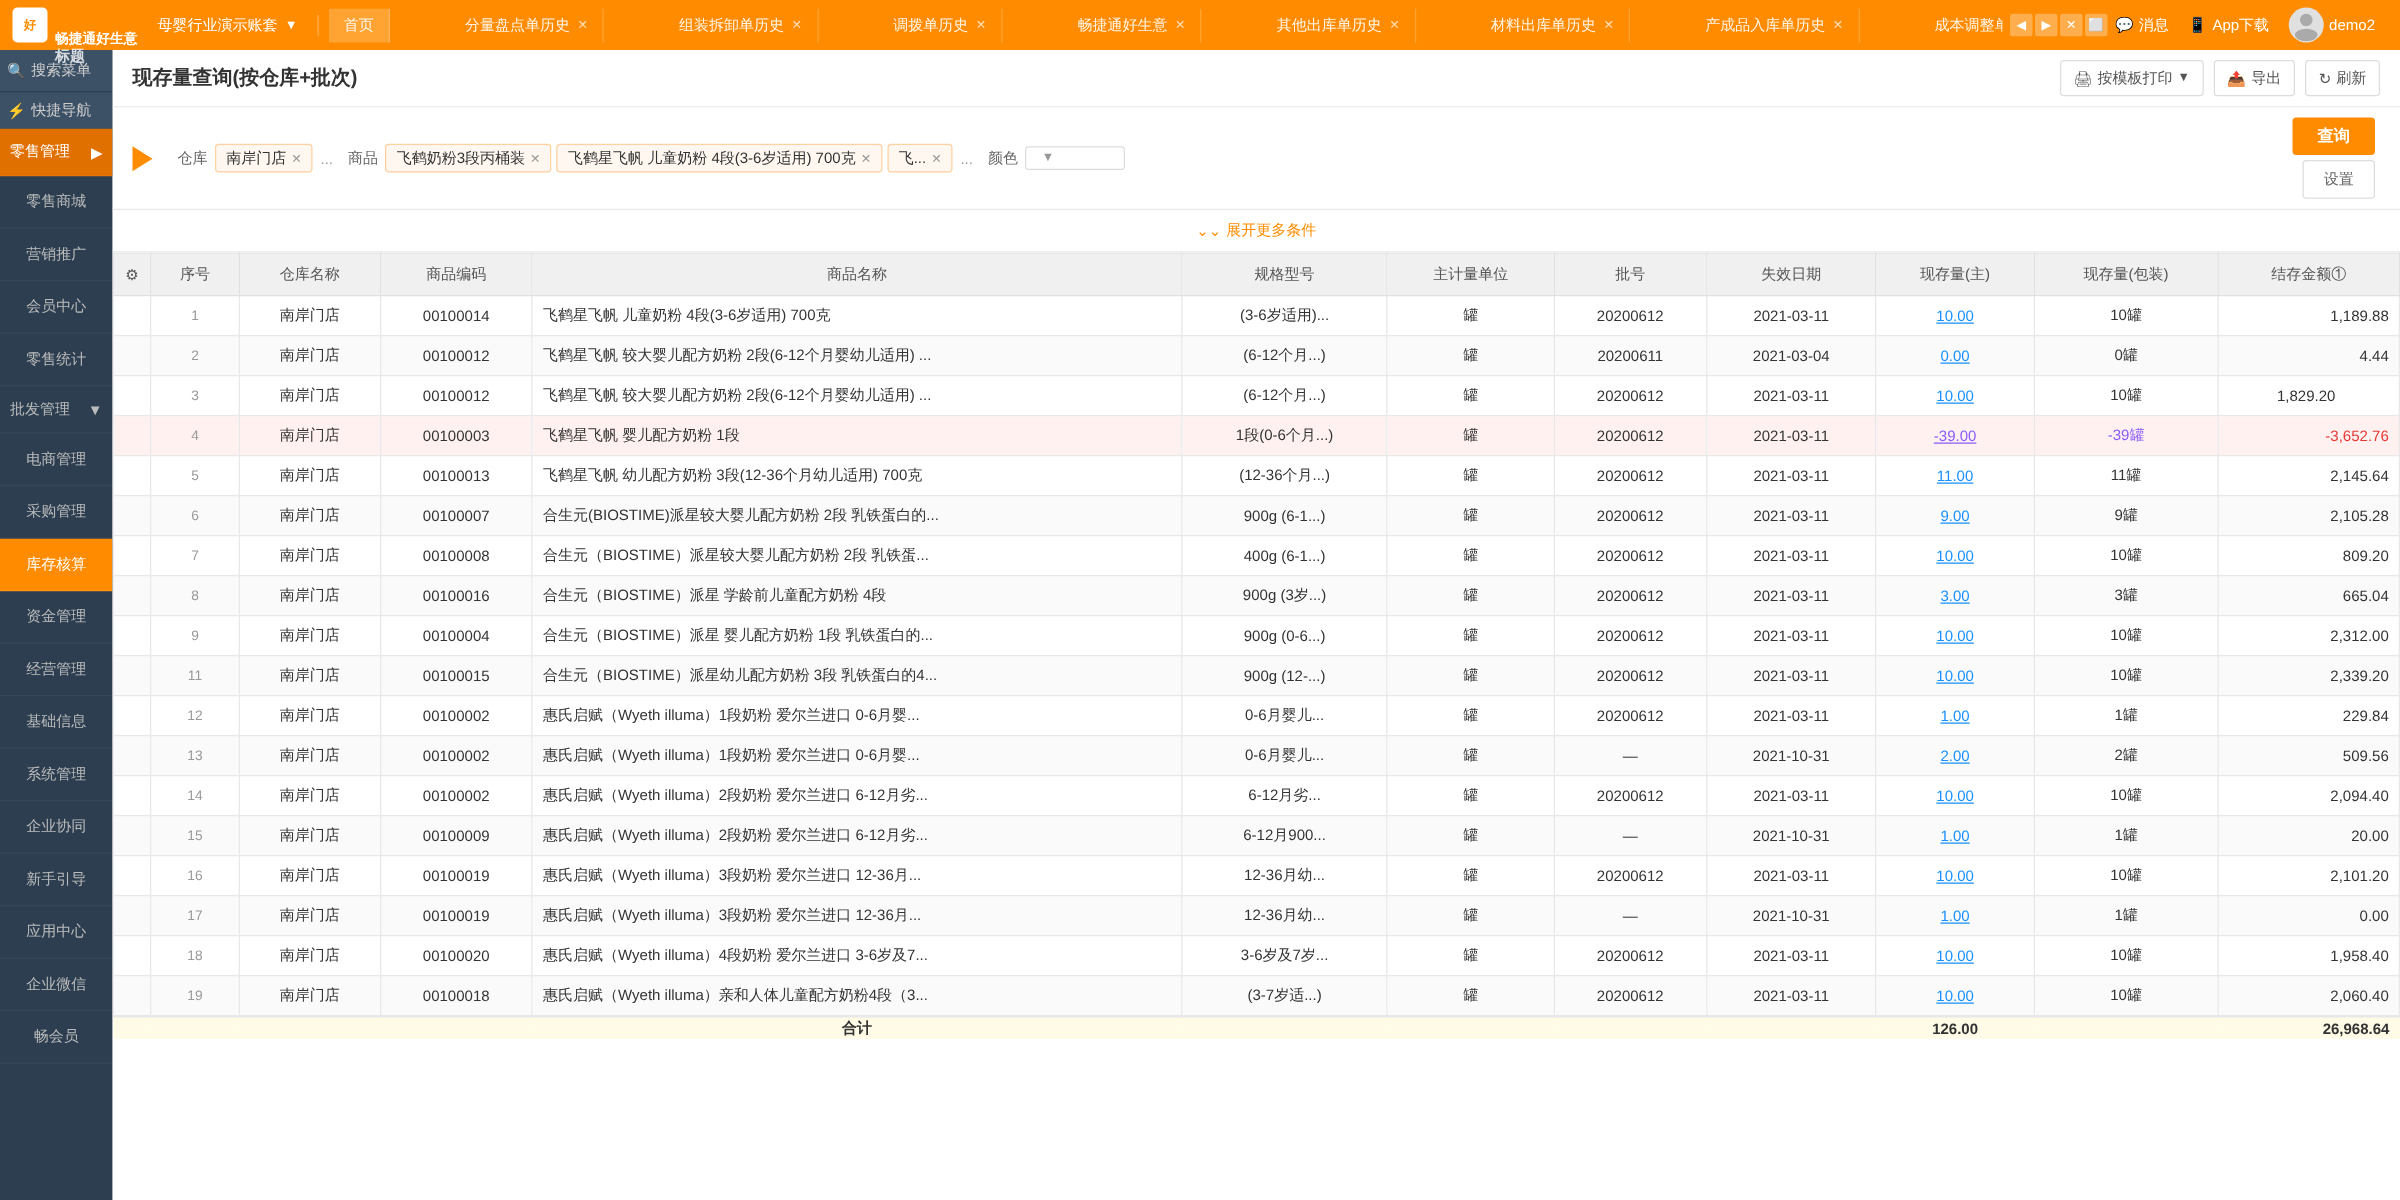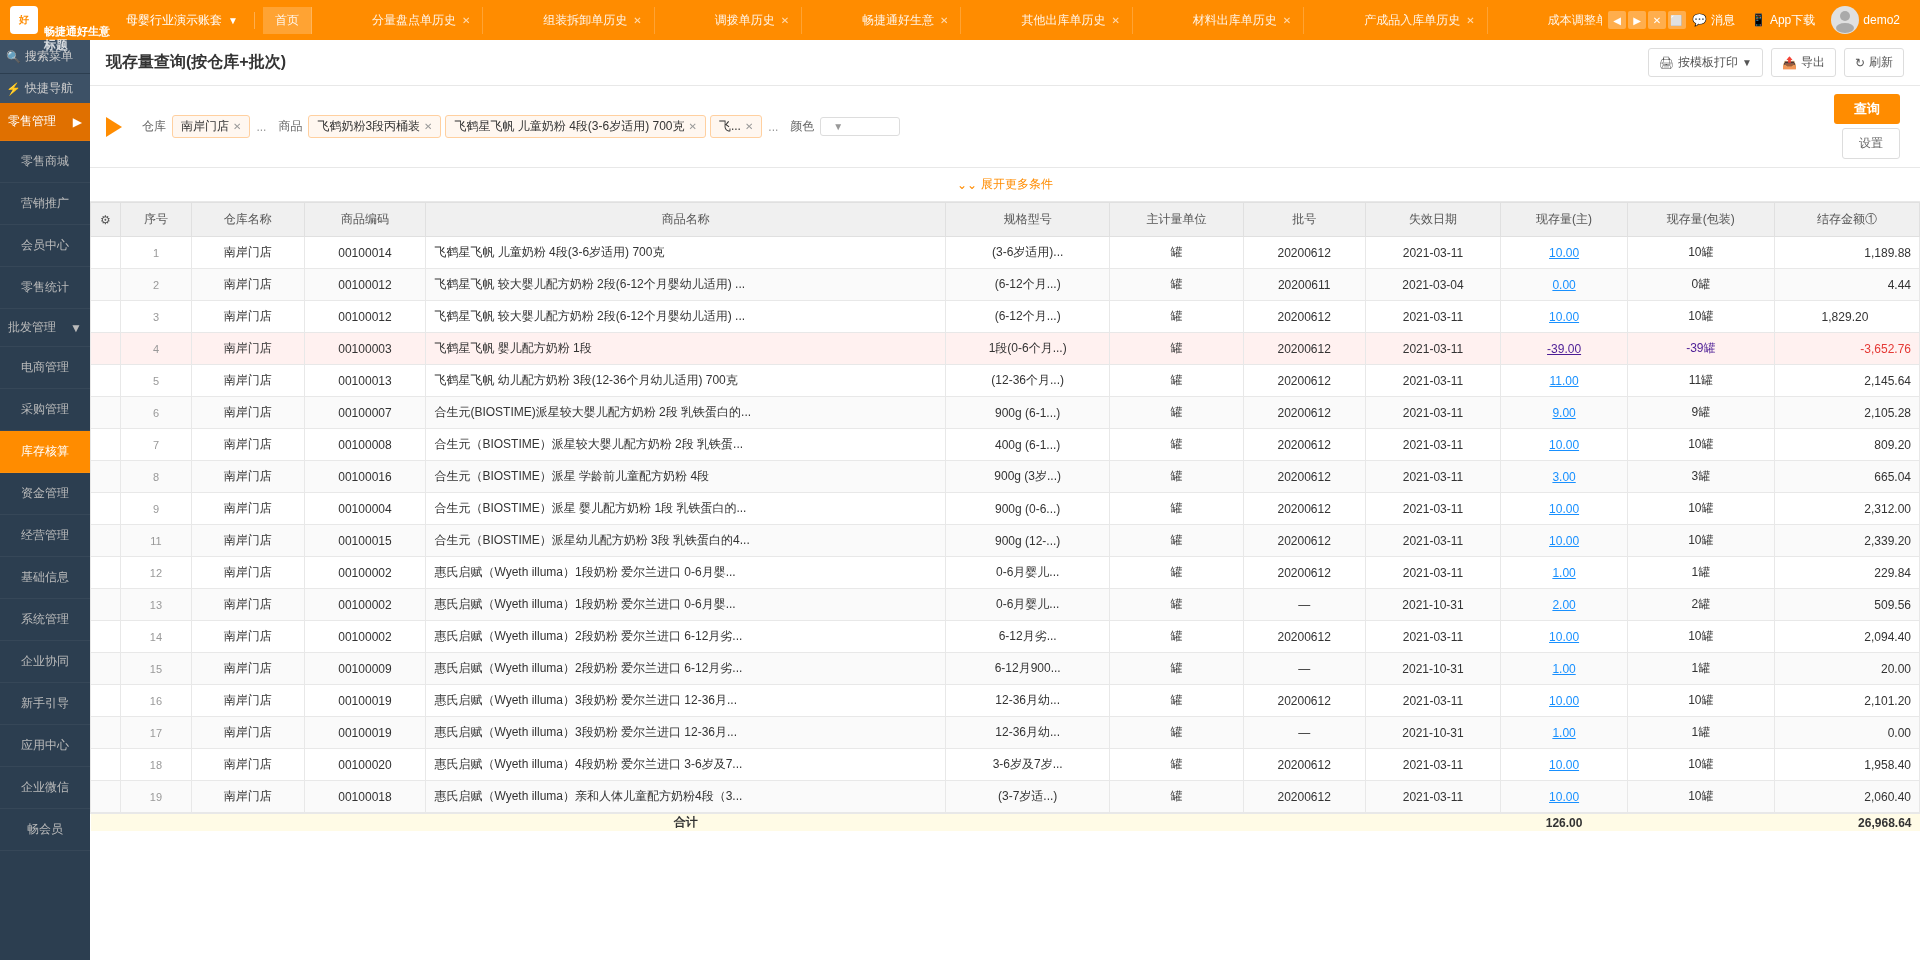--- a/index.html
+++ b/index.html
@@ -331,21 +331,21 @@
     }
     .td-left {
       text-align: left;
     }
     .td-link {
       color: #1890ff;
       text-decoration: underline;
       cursor: pointer;
     }
     .td-red {
-      color: #4c1d95;
+      color: #8b5cf6;
       margin-top: 36px;
     }
     .row-num {
       color: #999;
       font-size: 11px;
     }
     .settings-icon-col {
       width: 30px;
     }
 

